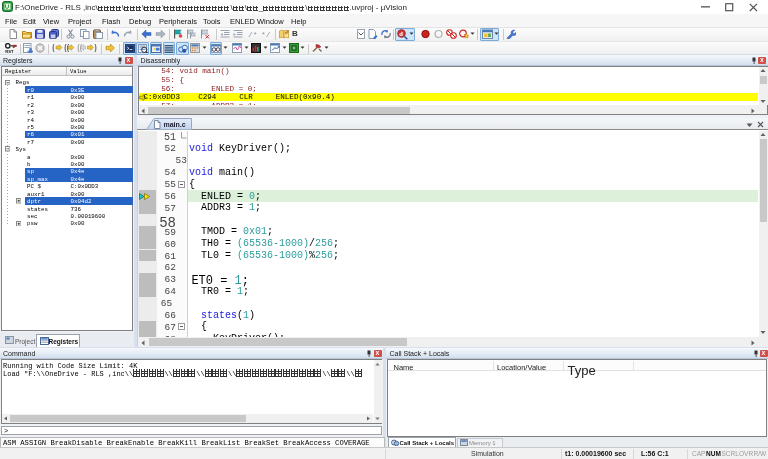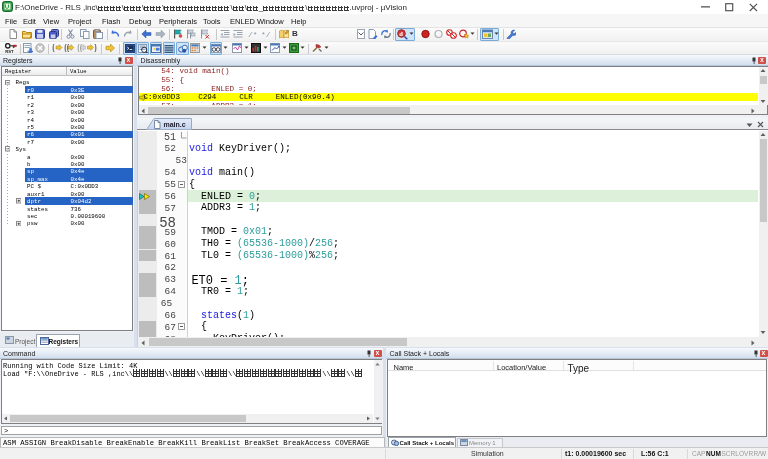--- a/index.html
+++ b/index.html
@@ -596,21 +596,21 @@
   </div>
 <svg style="position:absolute;left:753px;top:349.5px;width:6px;height:7px;" viewBox="0 0 6 7">
     <rect x="1.5" y="0.5" width="3" height="4" fill="#333"></rect>
     <rect x="2.7" y="4.5" width="0.8" height="2.5" fill="#333"></rect>
   </svg>
 <div class="xbtn" style="left:759.5px;top:349.5px;">x</div>
 <div class="a" style="left:387px;top:359px;width:380px;height:77.5px;background:#fff;border:1px solid #808080;"></div>
 <div class="a" style="left:388px;top:360px;width:378px;height:11px;background:#fcfcfc;border-bottom:1px solid #e0e0e0;"></div>
 <div class="a" style="left:393.5px;top:362.5px;font-size:7.5px;color:#222;">Name</div>
 <div class="a" style="left:497px;top:362.5px;font-size:7.5px;color:#222;">Location/Value</div>
-<div class="a" style="left:567.5px;top:362.5px;font-size:10px;color:#222;">Type</div>
+<div class="a" style="left:567.5px;top:362.5px;font-size:13px;color:#222;">Type</div>
 <div class="a" style="left:493px;top:361px;width:1px;height:9px;background:#e4e4e4;"></div>
 <div class="a" style="left:563px;top:361px;width:1px;height:9px;background:#e4e4e4;"></div>
 <div class="a" style="left:633px;top:361px;width:1px;height:9px;background:#e4e4e4;"></div>
 <div class="a" style="left:386px;top:437px;width:382px;height:10px;background:#e9ecf0;"></div>
 <div class="a" style="left:388px;top:437px;width:68px;height:10px;background:#fff;border:1px solid #9aa4b0;border-bottom:none;"></div>
 <svg style="position:absolute;left:390.5px;top:438.5px;width:8px;height:7px;" viewBox="0 0 8 7">
     <circle cx="3" cy="3.5" r="2.5" fill="#cdd5de" stroke="#4a6a9c"></circle>
     <circle cx="5.5" cy="4.5" r="2.2" fill="#9ab8d8" stroke="#4a6a9c"></circle>
   </svg>
 <div class="a" style="left:399.5px;top:439.5px;font-size:6px;font-weight:bold;color:#111;">Call Stack + Locals</div>

